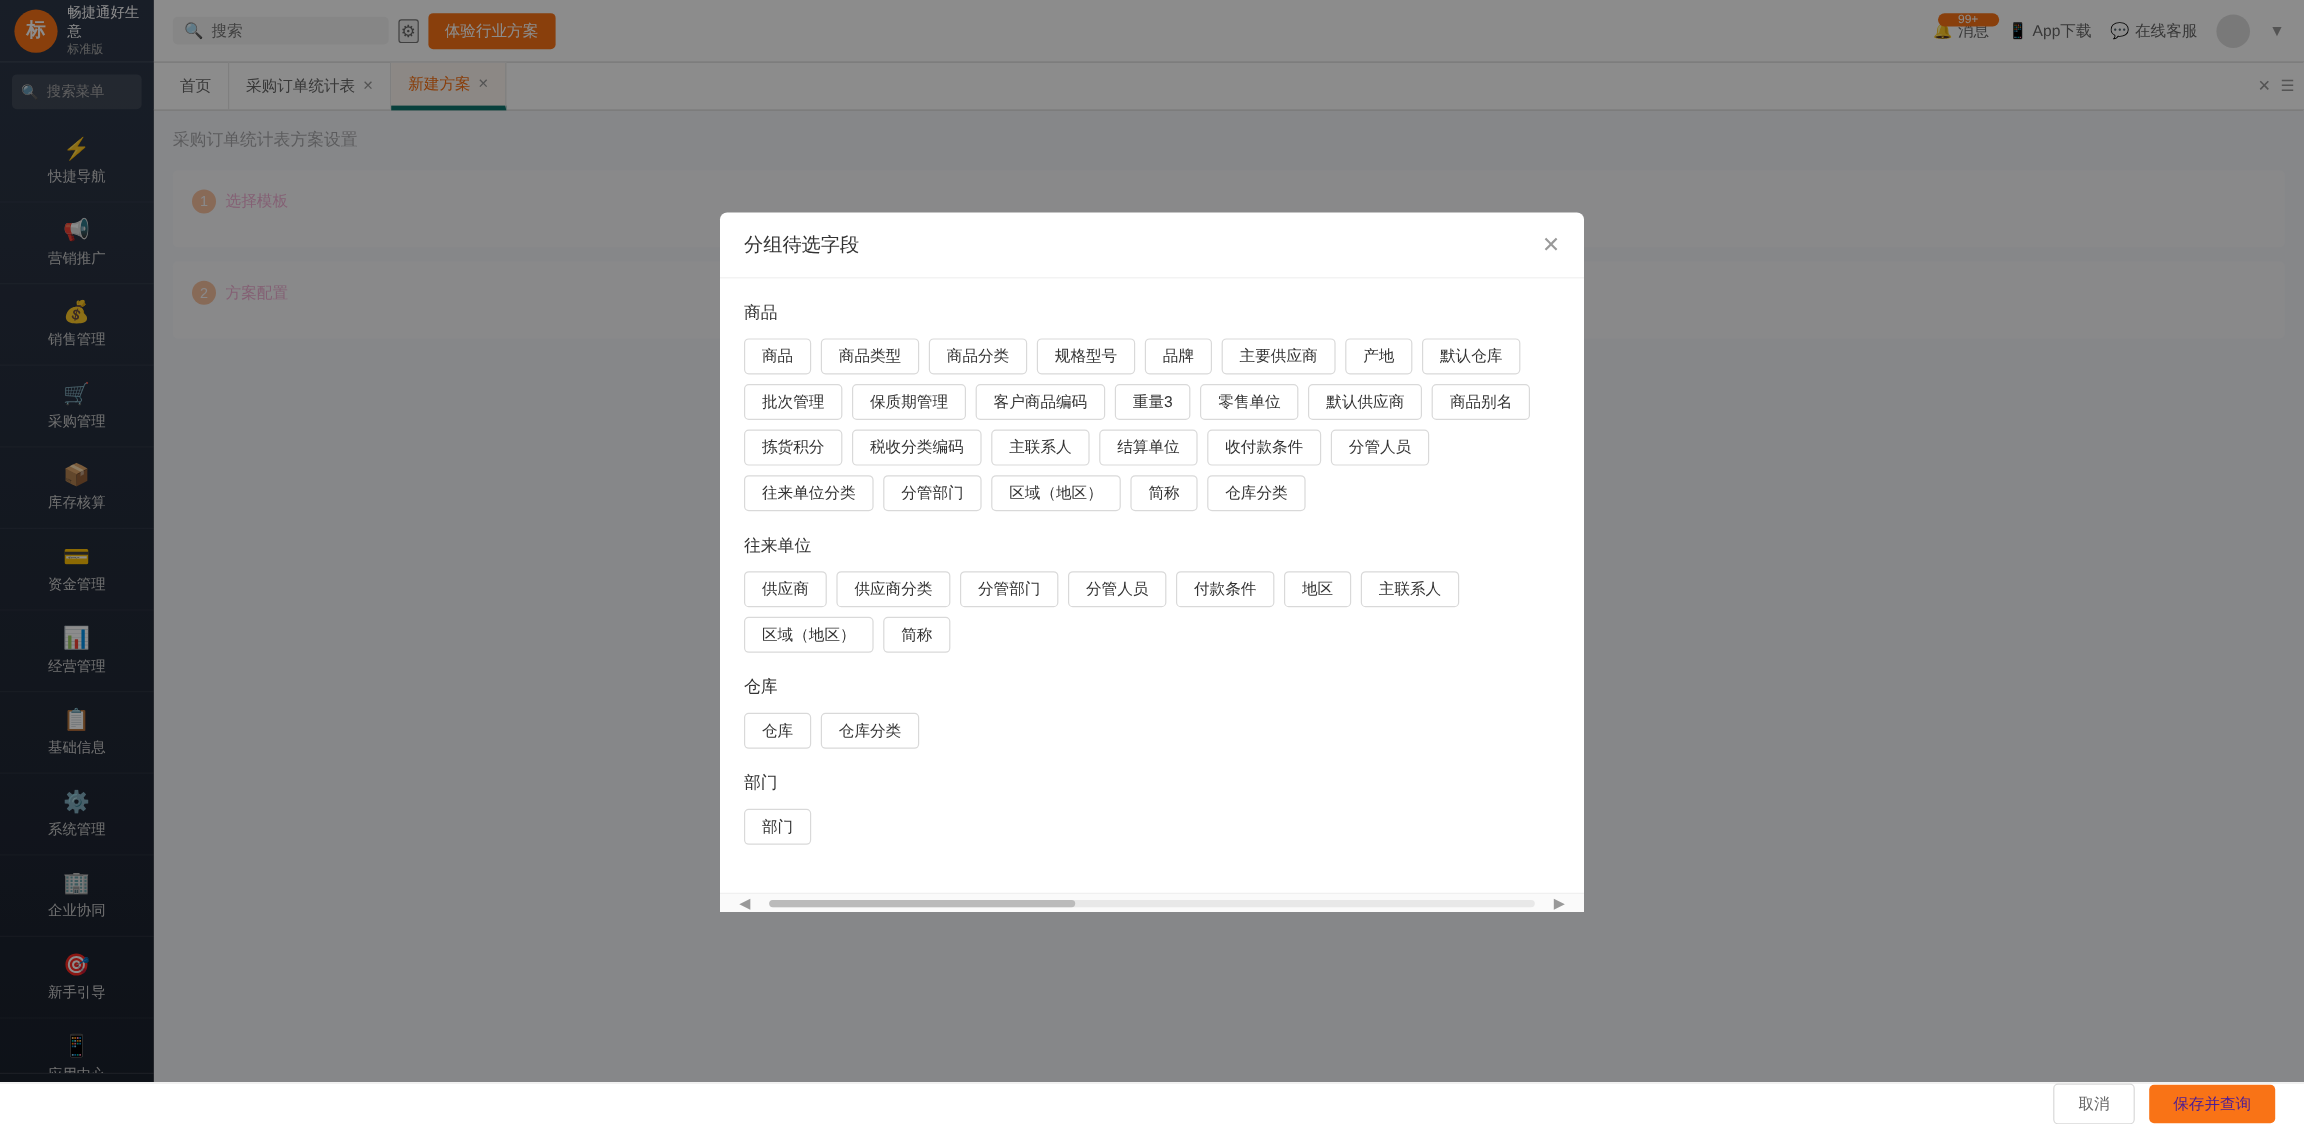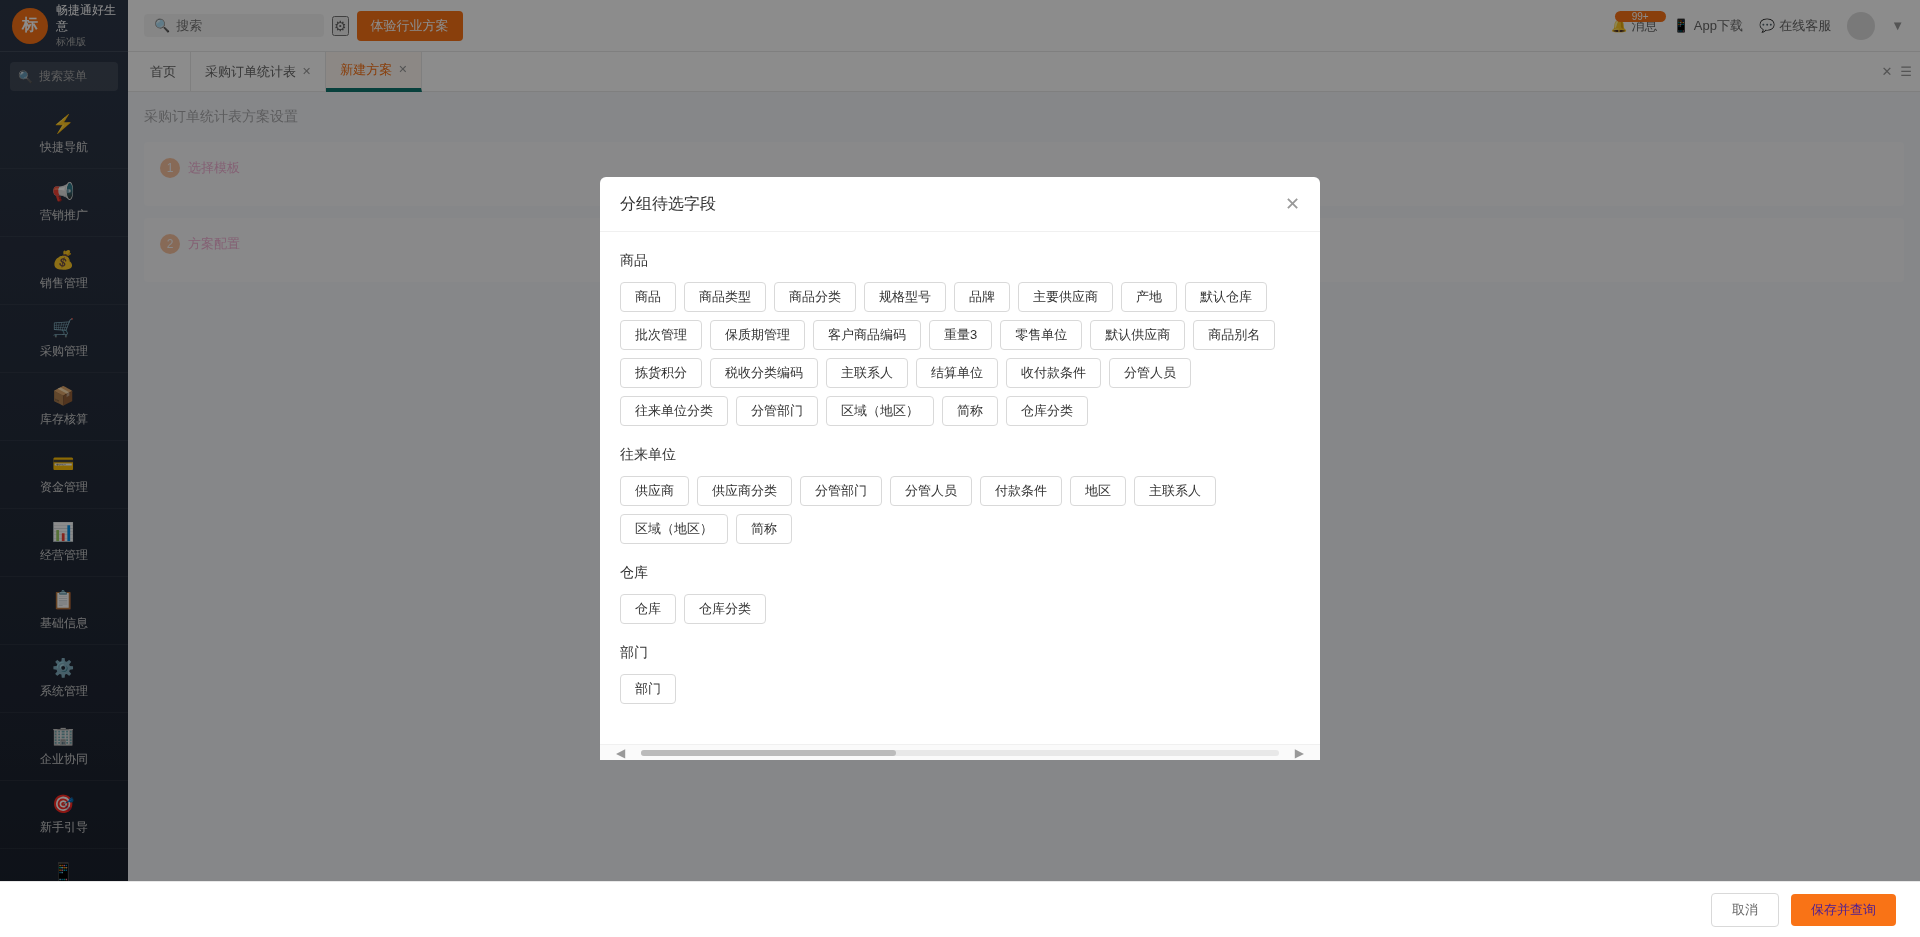--- a/index.html
+++ b/index.html
@@ -107,21 +107,21 @@
     .modal-bottom-scroll {
       border-top: 1px solid #f0f0f0; height: 16px; background: #fafafa;
       display: flex; align-items: center; padding: 0 16px; position: relative;
       flex-shrink: 0;
     }
     .hscrollbar { flex: 1; height: 6px; background: #e8e8e8; border-radius: 3px; margin: 0 16px; }
     .hscrollbar-thumb { width: 40%; height: 6px; background: #bbb; border-radius: 3px; }
 
     
     .footer {
-      position: fixed; left: 0; bottom: 0; right: 0; height: 56px;
+      position: fixed; left: 0; bottom: 0; right: 0; height: 35px;
       background: white; border-top: 1px solid #e8e8e8;
       display: flex; align-items: center; justify-content: flex-end;
       padding: 0 24px; gap: 12px; z-index: 200;
     }
     .btn-cancel { background: white; border: 1px solid #d9d9d9; border-radius: 4px; padding: 7px 20px; cursor: pointer; color: #666; font-size: 13px; }
     .btn-save { background: #f97316; border: none; border-radius: 4px; padding: 7px 20px; cursor: pointer; color: #4c1d95; font-size: 13px; }
 
     .settings-icon { font-size: 14px; color: #666; cursor: pointer; }
   </style>
 </head>

